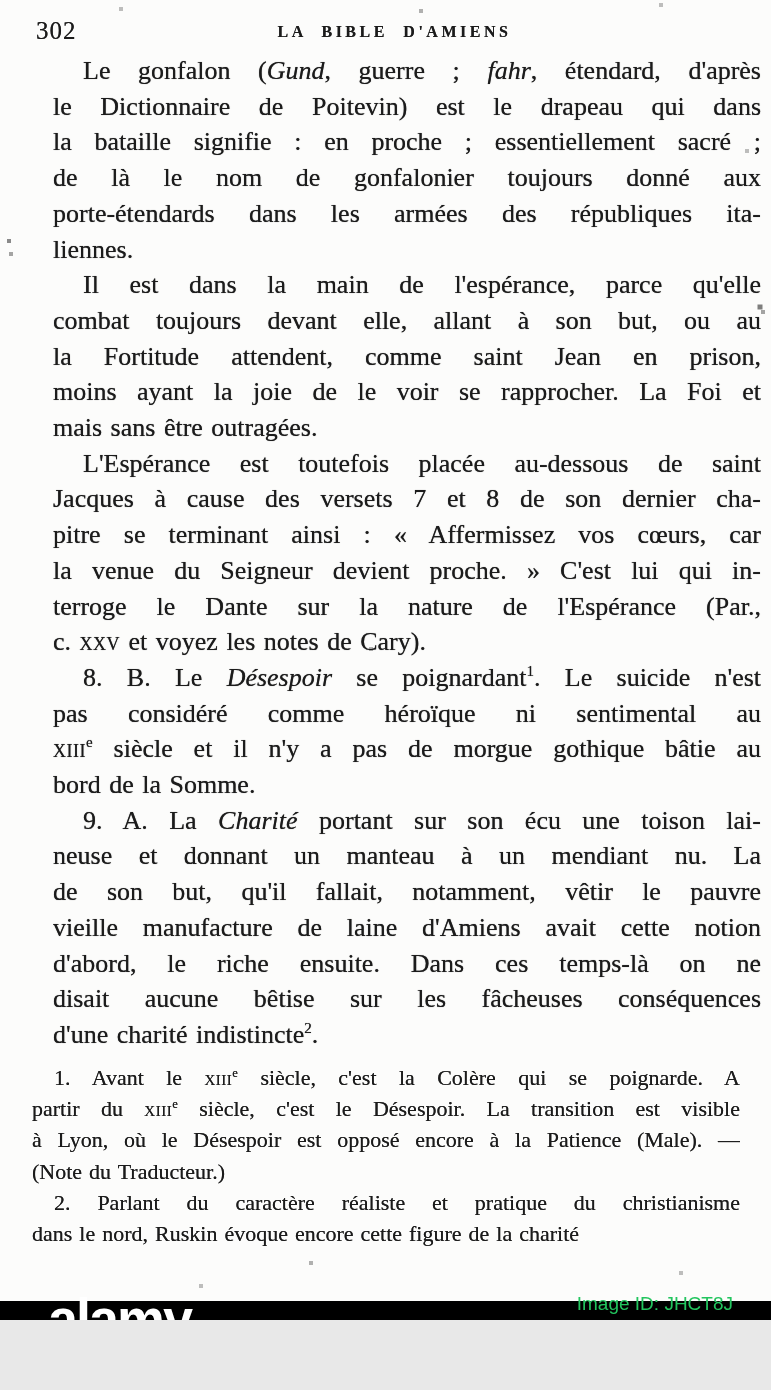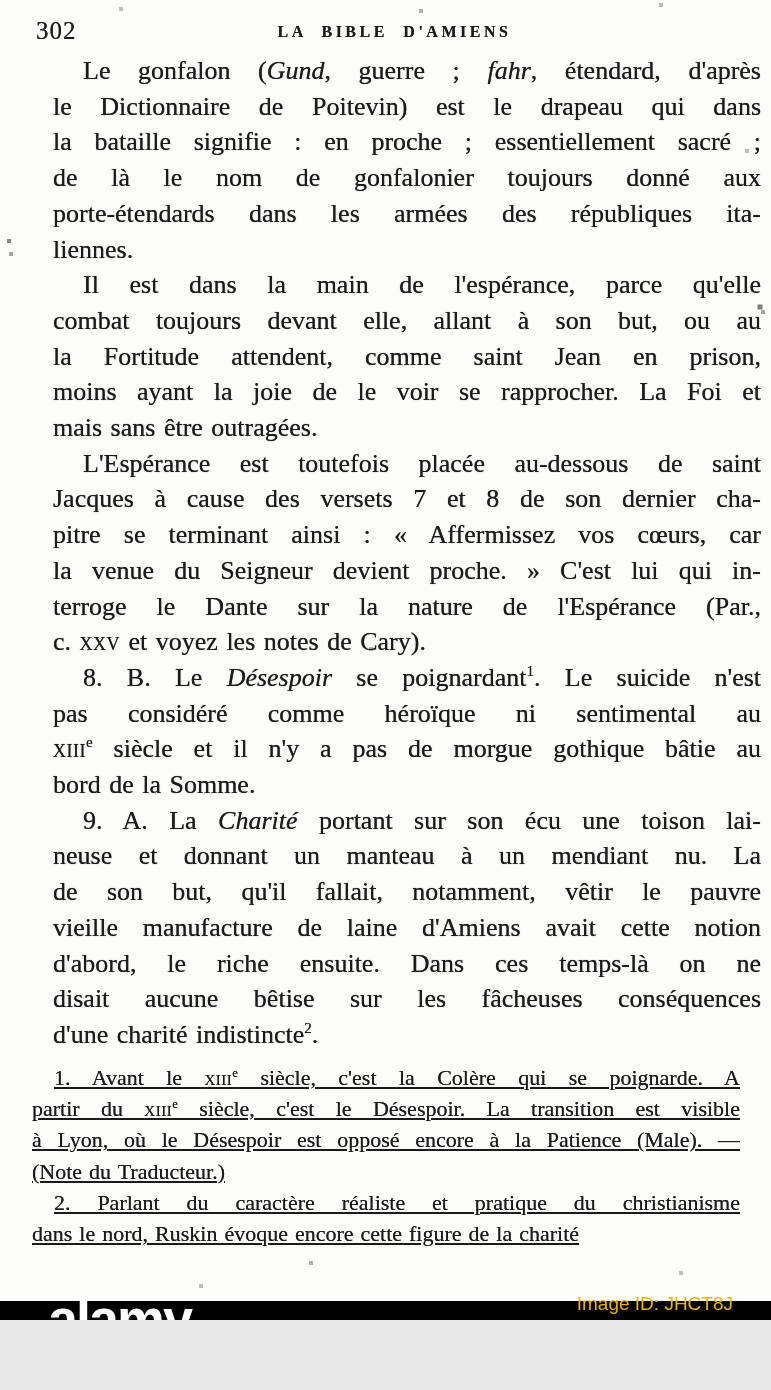--- a/index.html
+++ b/index.html
@@ -55,21 +55,20 @@
   
   .footnotes {
     position: absolute;
     top: 1062px;
     left: 32px;
     width: 708px;
     font-size: 22px;
     line-height: 31.2px;
     text-shadow: 0 0 0.6px rgba(15,15,15,0.8);
     word-spacing: 1.5px;
-    text-decoration: underline;
   }
   .footnotes .para .line:first-child { text-indent: 22px; }
   sup { font-size: 0.58em; vertical-align: super; line-height: 0; }
   .sc { font-variant: small-caps; letter-spacing: 0.5px; }
   
   .watermark-bar {
     position: absolute;
     left: 0; right: 0;
     top: 1301px;
     bottom: 0;
@@ -87,21 +86,21 @@
     font-size: 54px;
     letter-spacing: -2px;
     line-height: 1;
     transform: scaleY(1.05);
   }
   .wm-right {
     display: flex;
     flex-direction: column;
     align-items: flex-end;
     gap: 3px;
-    color: #eab308;
+    color: #22c55e;
   }
   .wm-id { font-size: 19px; font-weight: normal; }
   .wm-url { font-size: 22px; font-weight: bold; }
   
   .noise {
     position: absolute;
     left: 0; top: 0;
     width: 2px; height: 2px;
     background: transparent;
     pointer-events: none;

